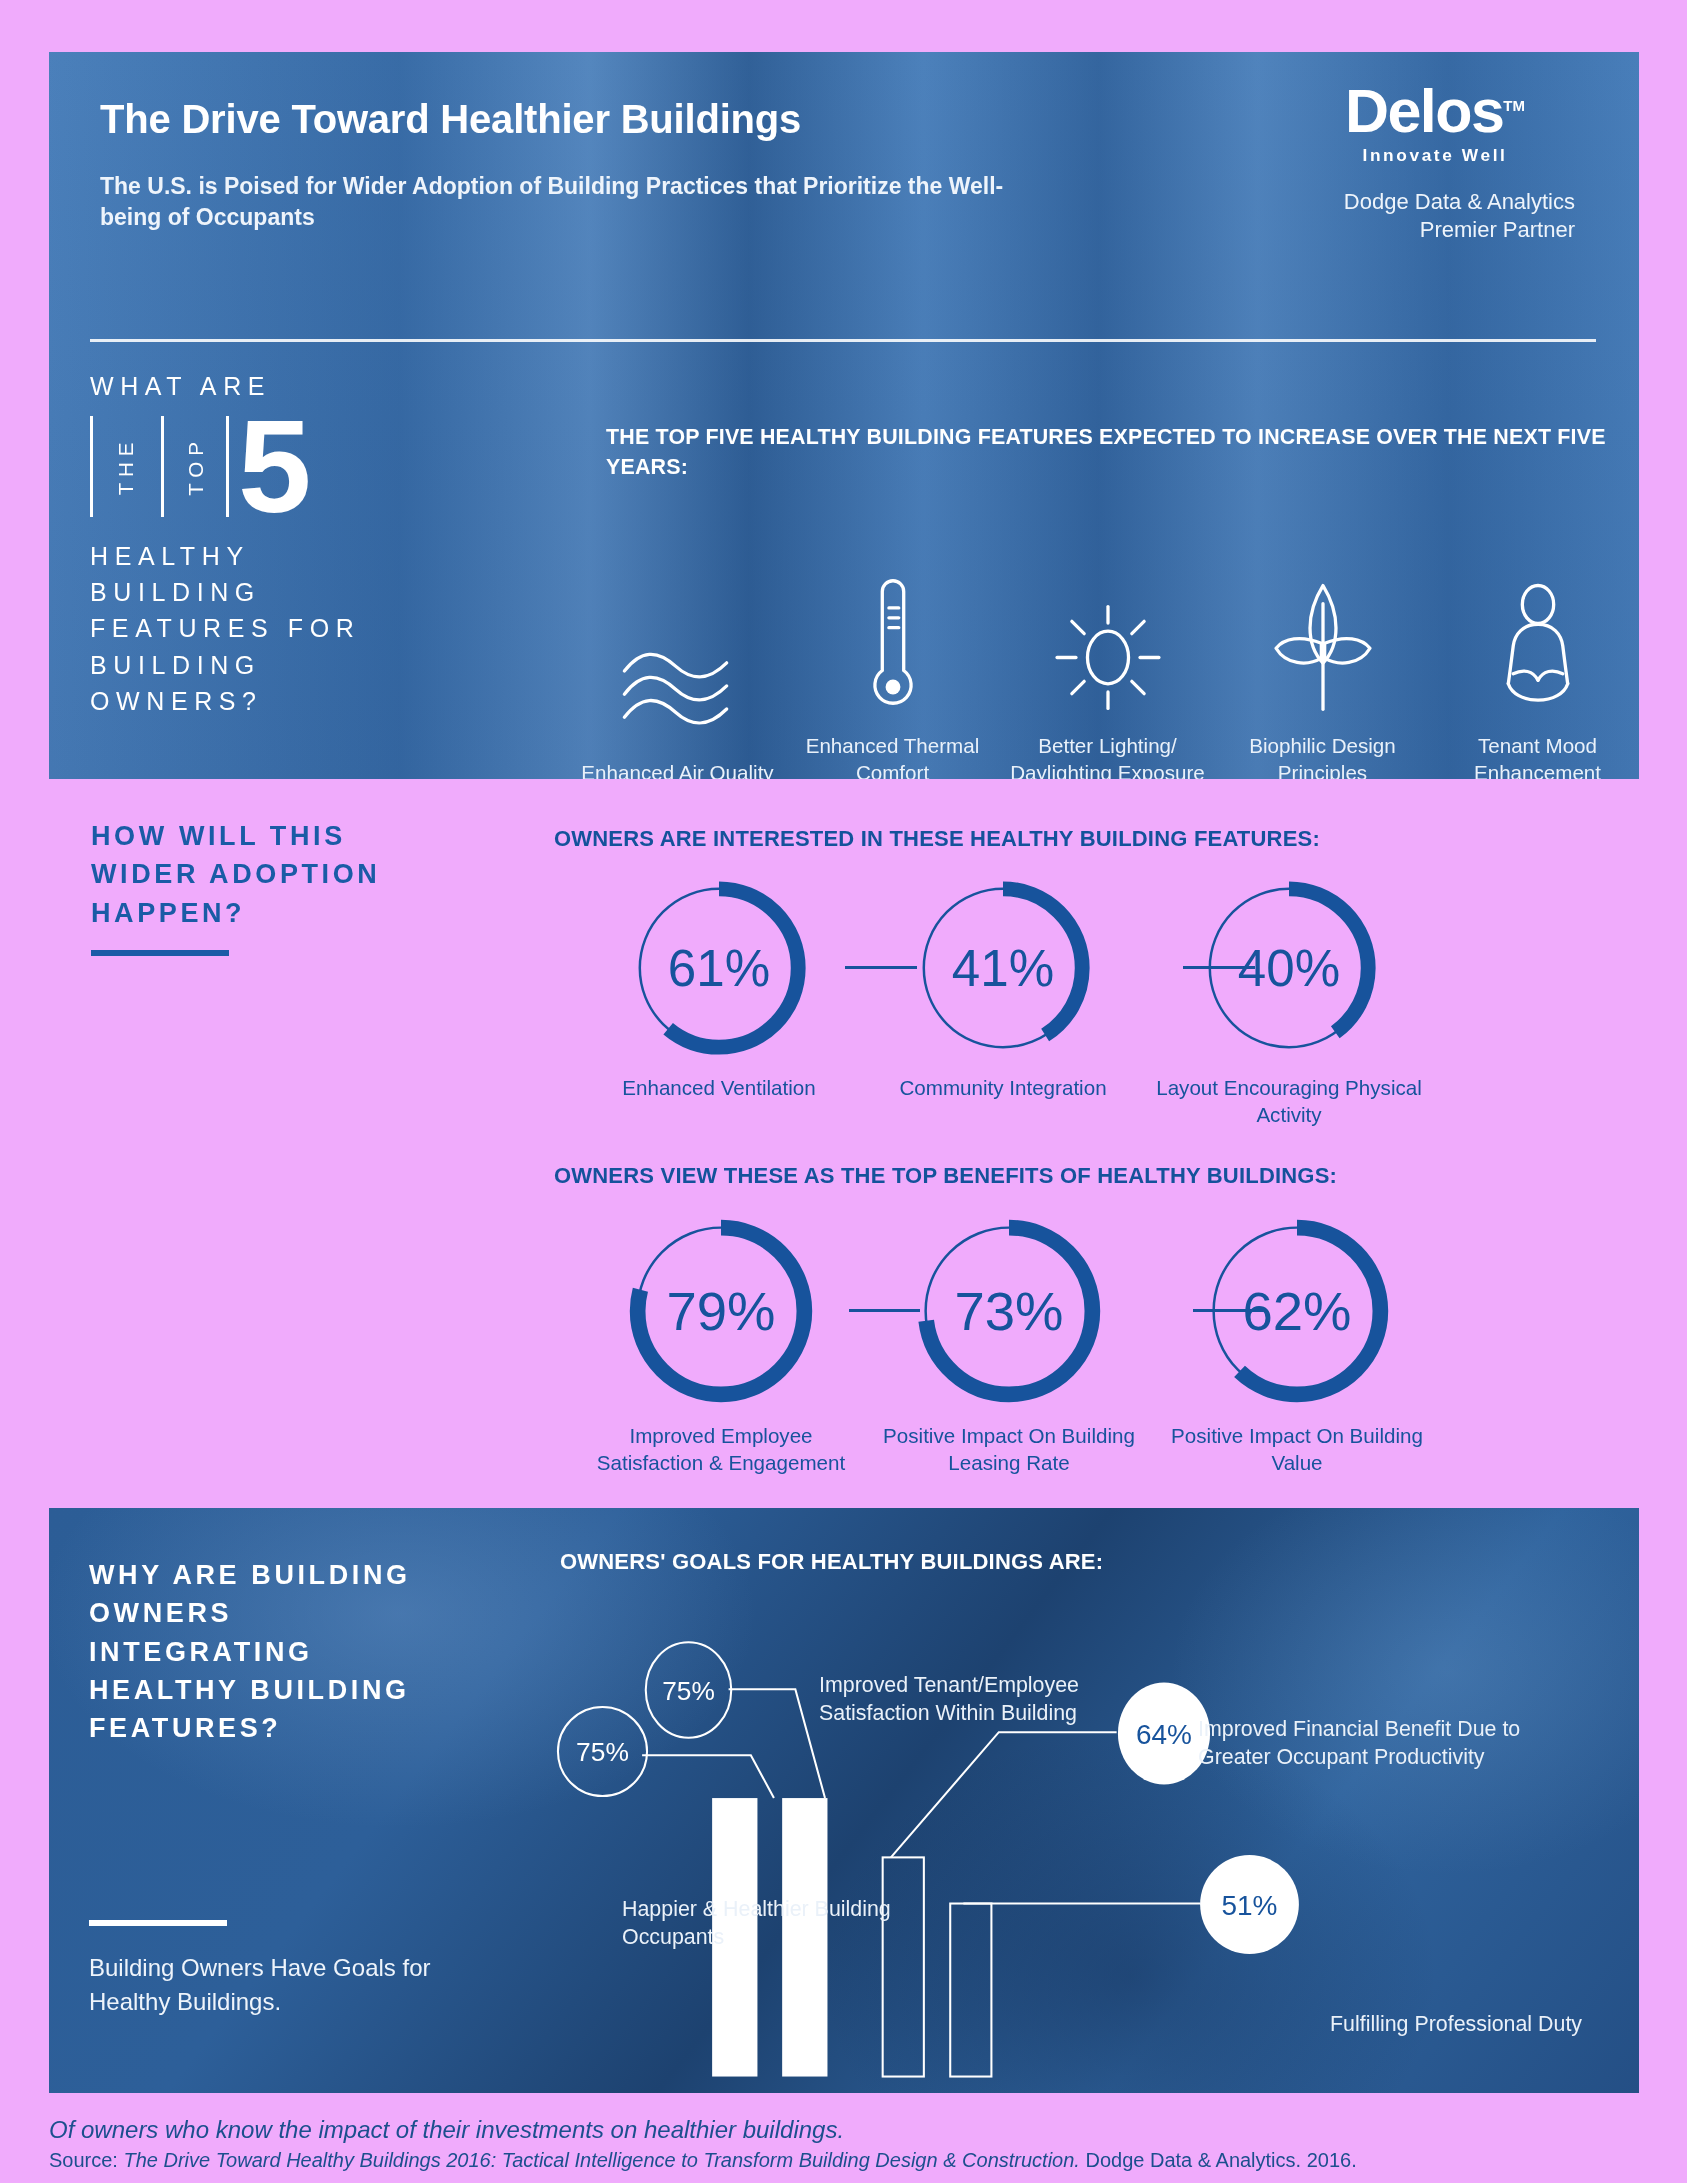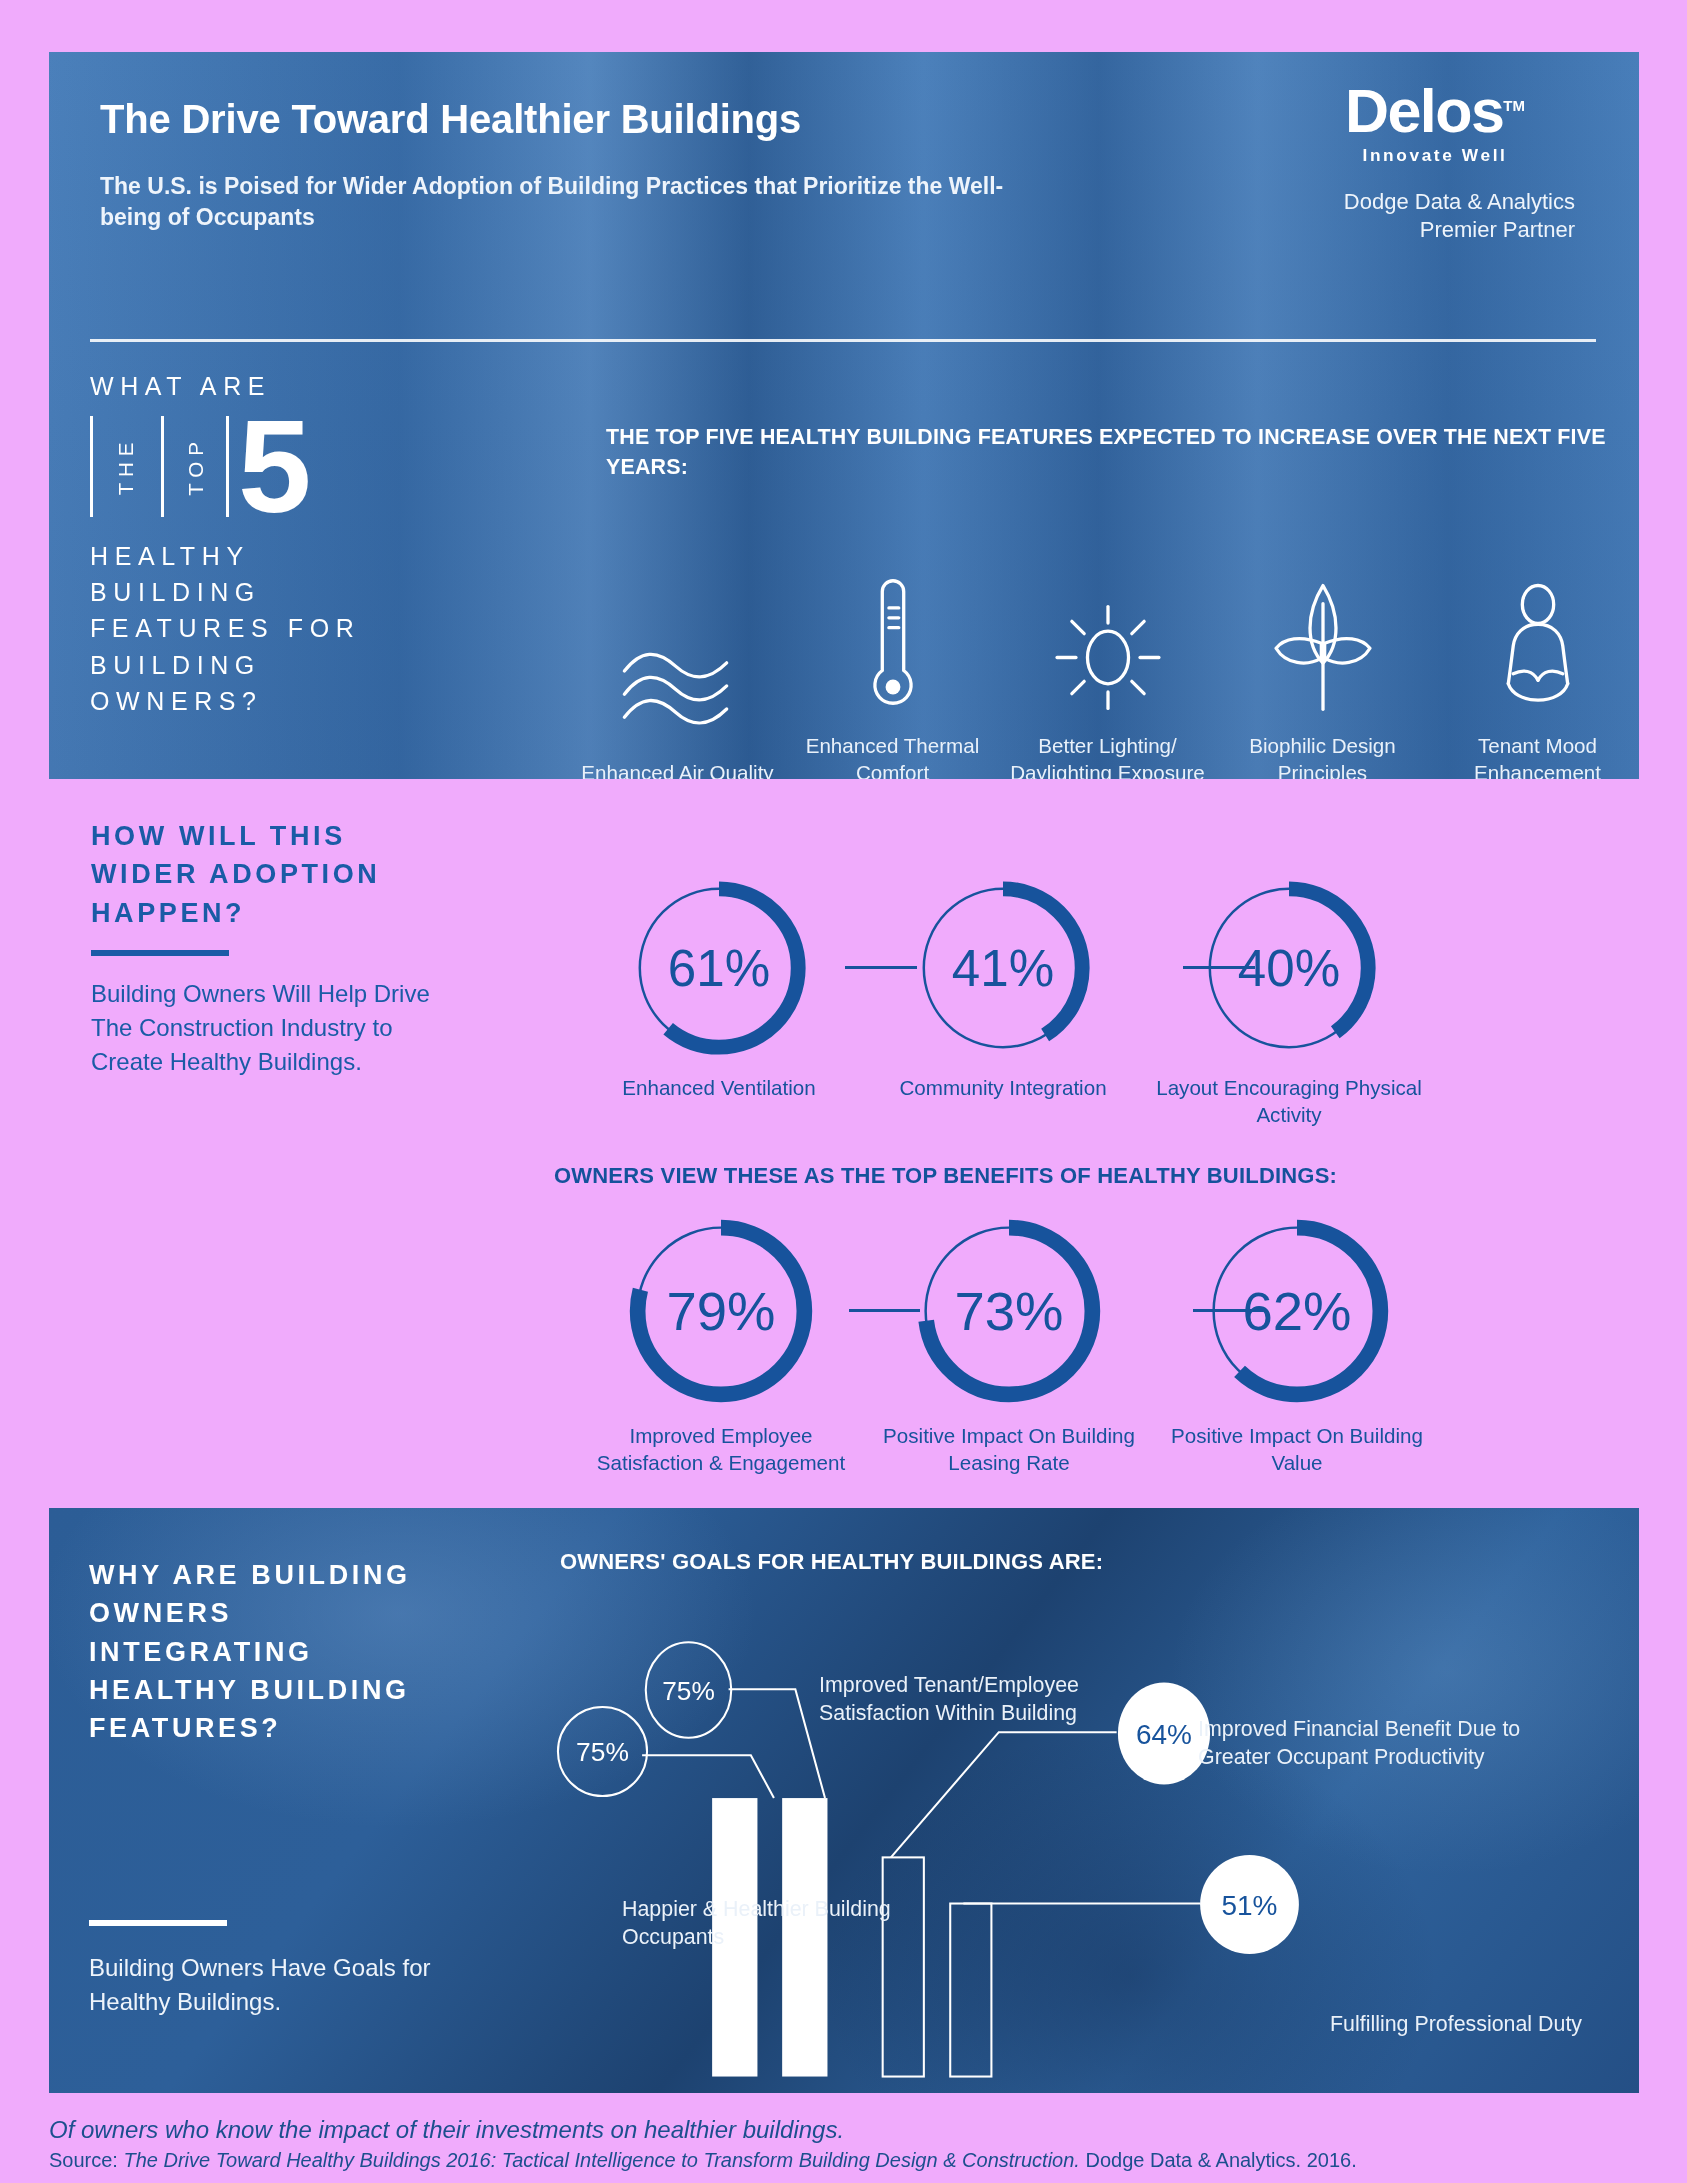--- a/index.html
+++ b/index.html
@@ -279,23 +279,23 @@
         </div>
         <div class="feat-label">Tenant Mood Enhancement</div>
       </div>
 
     </div>
   </div>
 
   <div class="mid-left">
     <div class="mid-q">HOW WILL THIS WIDER ADOPTION HAPPEN?</div>
     <div class="mid-rule"></div>
-    <div class="mid-body">Building Owners Will Help Drive The Construction Industry to Create Healthy Buildings.</div>
-  </div>
-
+  </div>
+
+  <div class="sec-head sh1">OWNERS ARE INTERESTED IN THESE HEALTHY BUILDING FEATURES:</div>
 
   <div class="donut-row dr1">
     <div class="donut-connector" style="left:268px;width:72px;"></div>
     <div class="donut-connector" style="left:606px;width:72px;"></div>
 
     <div class="donut-cell">
       <svg class="donut-svg" width="198" height="198" viewBox="0 0 240 240">
         <circle cx="120" cy="120" r="96" fill="none" stroke="#17539c" stroke-width="3"></circle>
         <circle class="arc" cx="120" cy="120" r="96" fill="none" stroke="#17539c" stroke-width="18" transform="rotate(-90 120 120)" stroke-dasharray="367.94333158843654 603.1857894892403"></circle>
         <text x="120" y="120" text-anchor="middle" dominant-baseline="central" font-family="Liberation Sans, sans-serif" font-size="62" fill="#17539c">61%</text>

